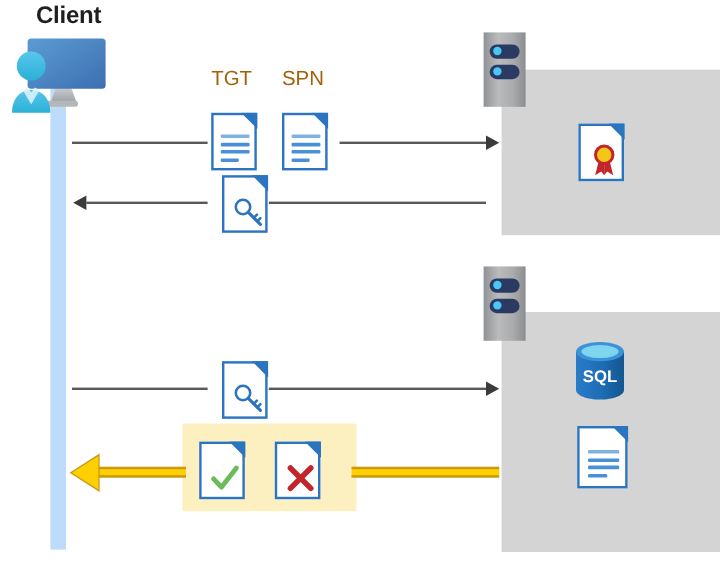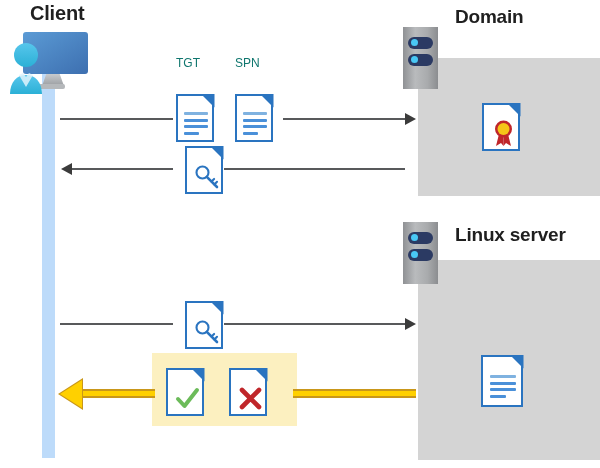--- a/index.html
+++ b/index.html
@@ -36,22 +36,22 @@
   .heading {
     font-weight: bold;
     color: #1f1f1f;
     letter-spacing: -0.2px;
   }
   #client-title  { left: 30px;  top: 2px;  font-size: 20px; }
   #dc-title      { left: 455px; top: 4px;  font-size: 19px; line-height: 26px; width: 140px;}
   #lin-title     { left: 455px; top: 224px; font-size: 19px; }
 
   .plain-label {
-    color: #0f766e;
-    font-size: 12px;
+    color: #a16207;
+    font-size: 17px;
   }
   #tgt-label { left: 176px; top: 56px; }
   #spn-label { left: 235px; top: 56px; }
   #keytab-label { left: 441px; top: 418px; font-size: 18px; color: #3a3a3a;}
   #verdict-label { left: 142px; top: 434px; font-size: 18px; color: #3a3a3a;}
 
   
   .gline {
     background: #58595b;
     height: 1.6px;
@@ -220,24 +220,22 @@
 
       <path d="M5 66 c0-12 7-19 16-19 c9 0 16 7 16 19 z" fill="url(#perGrad)"></path>
 
       <path d="M14 47 l7 12 l7 -12 l-4 -2 l-3 4 l-3 -4 z" fill="#dff3fb" opacity="0.85"></path>
     </svg>
   </div>
 
   <div class="abs heading nosel" id="client-title">Client</div>
 
   <div class="abs heading nosel" id="dc-title">
-    <div>Domain</div>
-  </div>
-
-  <div class="abs heading nosel" id="lin-title">Linux server</div>
+  </div>
+
 
   <div class="abs plain-label nosel" id="tgt-label">TGT</div>
   <div class="abs plain-label nosel" id="spn-label">SPN</div>
 
   <div class="rack" style="left:403px; top:27px;">
     <div class="bay" style="top:10px;">
         <div class="led"></div>
       </div>
     <div class="bay" style="top:27px;">
         <div class="led"></div>
@@ -340,20 +338,35 @@
     <div class="sealglyph">
       <svg width="25" height="30" viewBox="0 0 25 30" xmlns="http://www.w3.org/2000/svg">
         <path d="M8 17 L5 29 L10 26 L12.5 29 L12.5 17 z" fill="#c0262a"></path>
         <path d="M17 17 L20 29 L15 26 L12.5 29 L12.5 17 z" fill="#c0262a"></path>
         <circle cx="12.5" cy="12" r="8.5" fill="#c0262a"></circle>
         <circle cx="12.5" cy="12" r="6" fill="#f5c518"></circle>
       </svg>
     </div>
   </div>
 
+  <div class="abs" id="sql-icon">
+    <svg width="46" height="50" viewBox="0 0 46 50" xmlns="http://www.w3.org/2000/svg">
+      <defs>
+        <linearGradient id="cylGrad" x1="0" y1="0" x2="1" y2="0">
+          <stop offset="0%" stop-color="#2a7cc7"></stop>
+          <stop offset="55%" stop-color="#1d6cb4"></stop>
+          <stop offset="100%" stop-color="#14568f"></stop>
+        </linearGradient>
+      </defs>
+      <path d="M3 9 h40 v32 c0 4.5 -9 8 -20 8 c-11 0 -20 -3.5 -20 -8 z" fill="url(#cylGrad)"></path>
+      <ellipse cx="23" cy="9" rx="20" ry="8" fill="#3a93d8"></ellipse>
+      <ellipse cx="23" cy="9" rx="15.5" ry="5.4" fill="#7fd4ef"></ellipse>
+      <text x="23" y="34" font-family="Liberation Sans, sans-serif" font-size="14" font-weight="bold" fill="#ffffff" text-anchor="middle">SQL</text>
+    </svg>
+  </div>
 
   <div class="doc" style="left:481px; top:355px; width:42px; height:52px;">
     <div class="fold2"></div>
     <div class="lines" style="left:7px; top:18px; width:26px;">
       <i class="top"></i>
         <i class="l1"></i>
         <i class="l2"></i>
         <i class="l3"></i>
     </div>
   </div>

